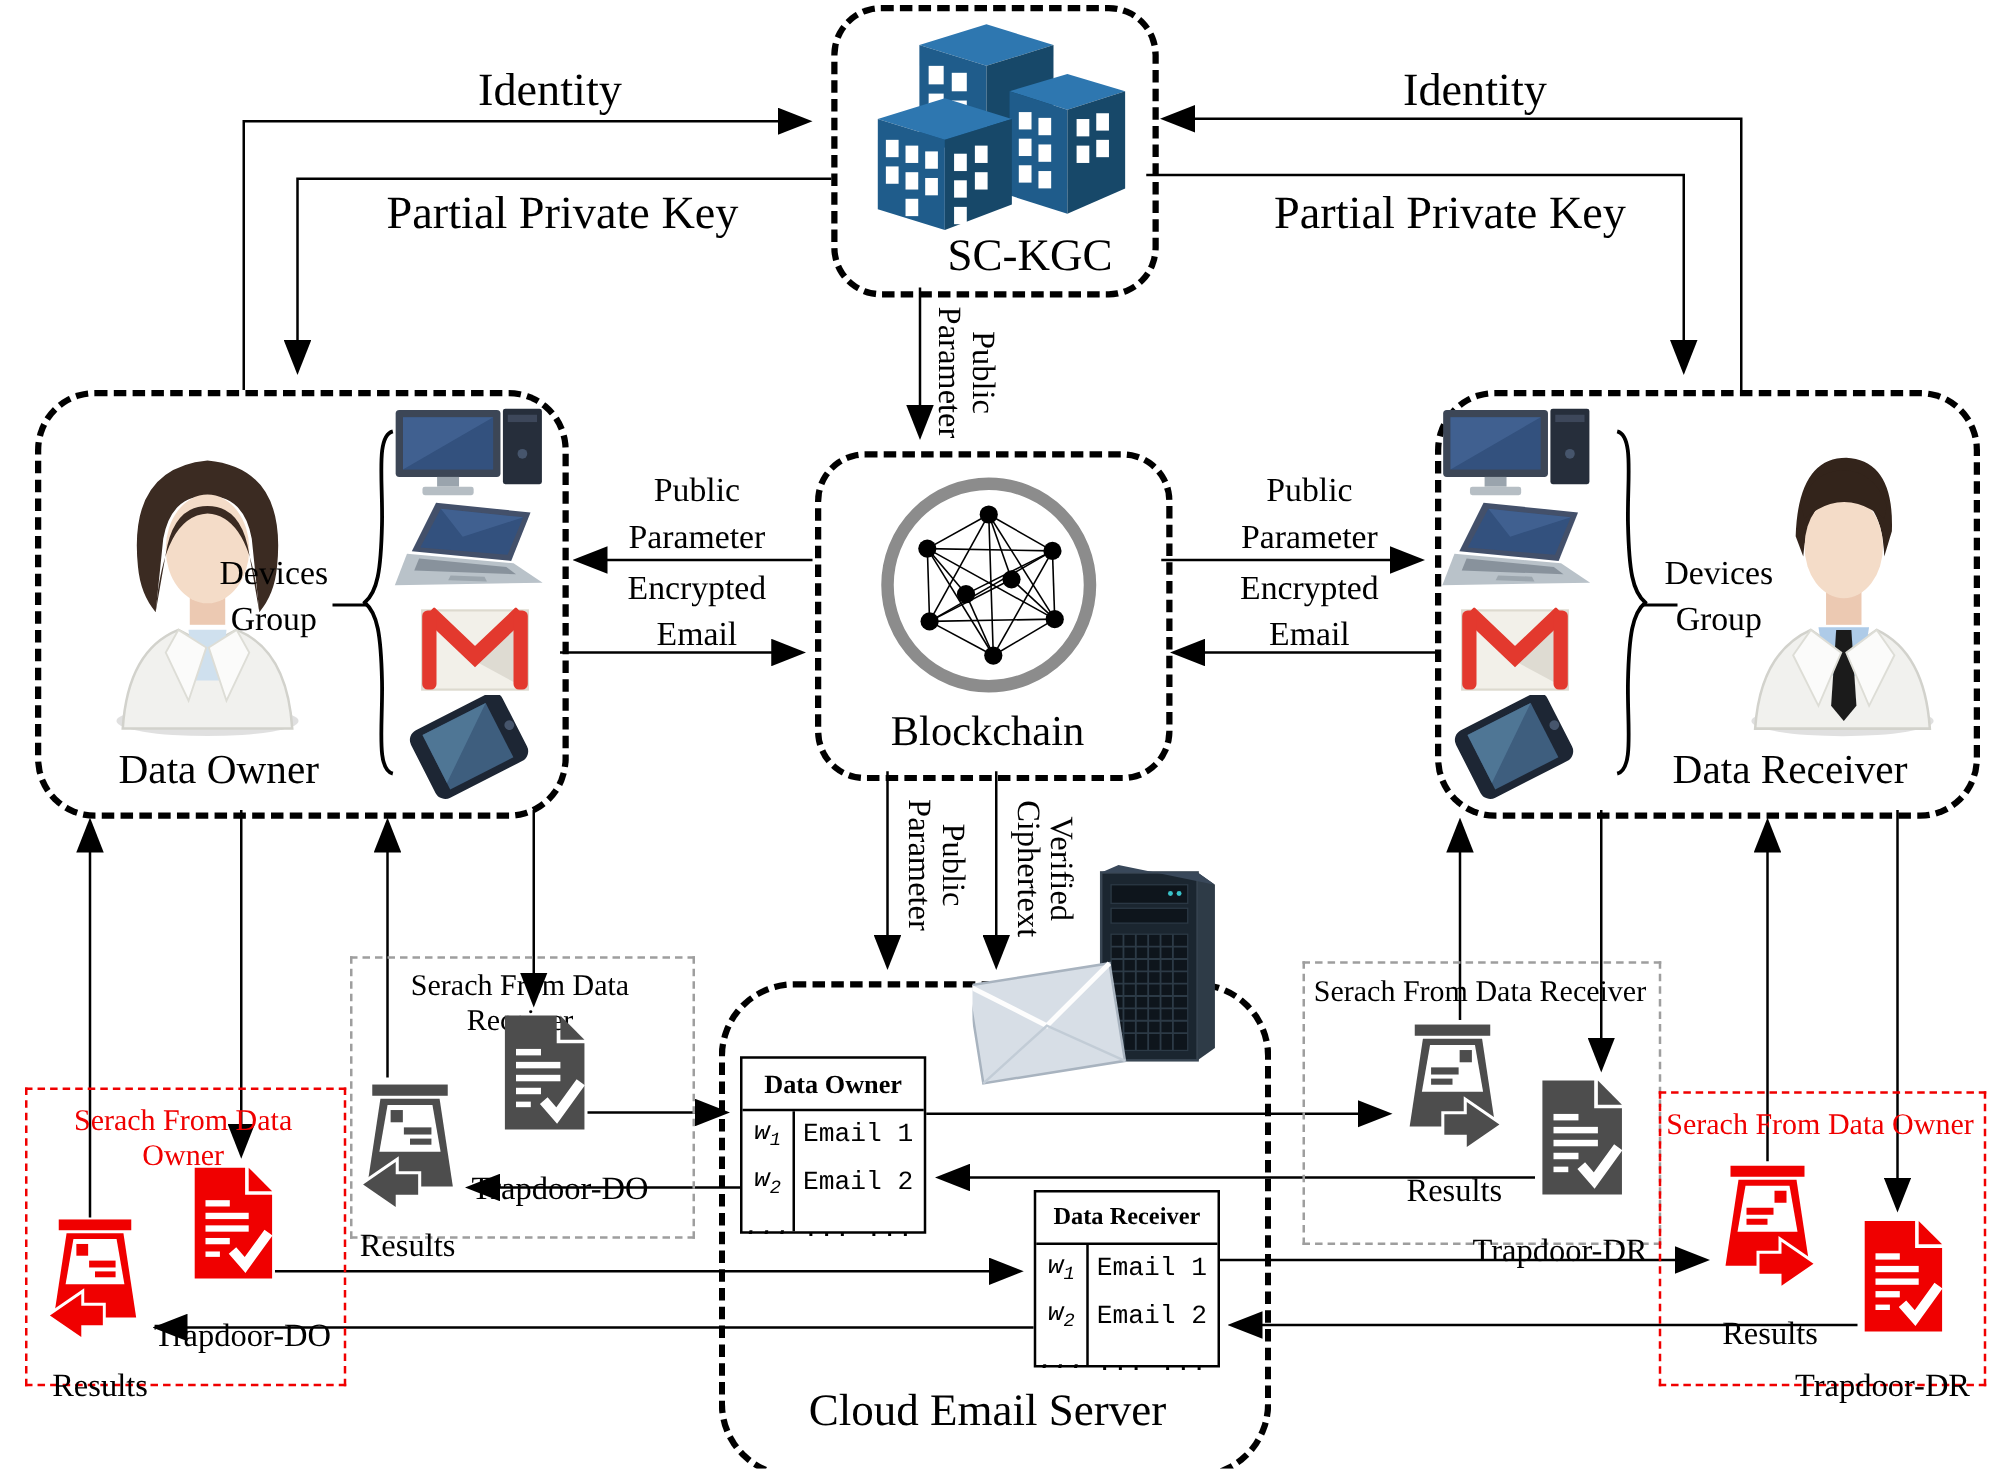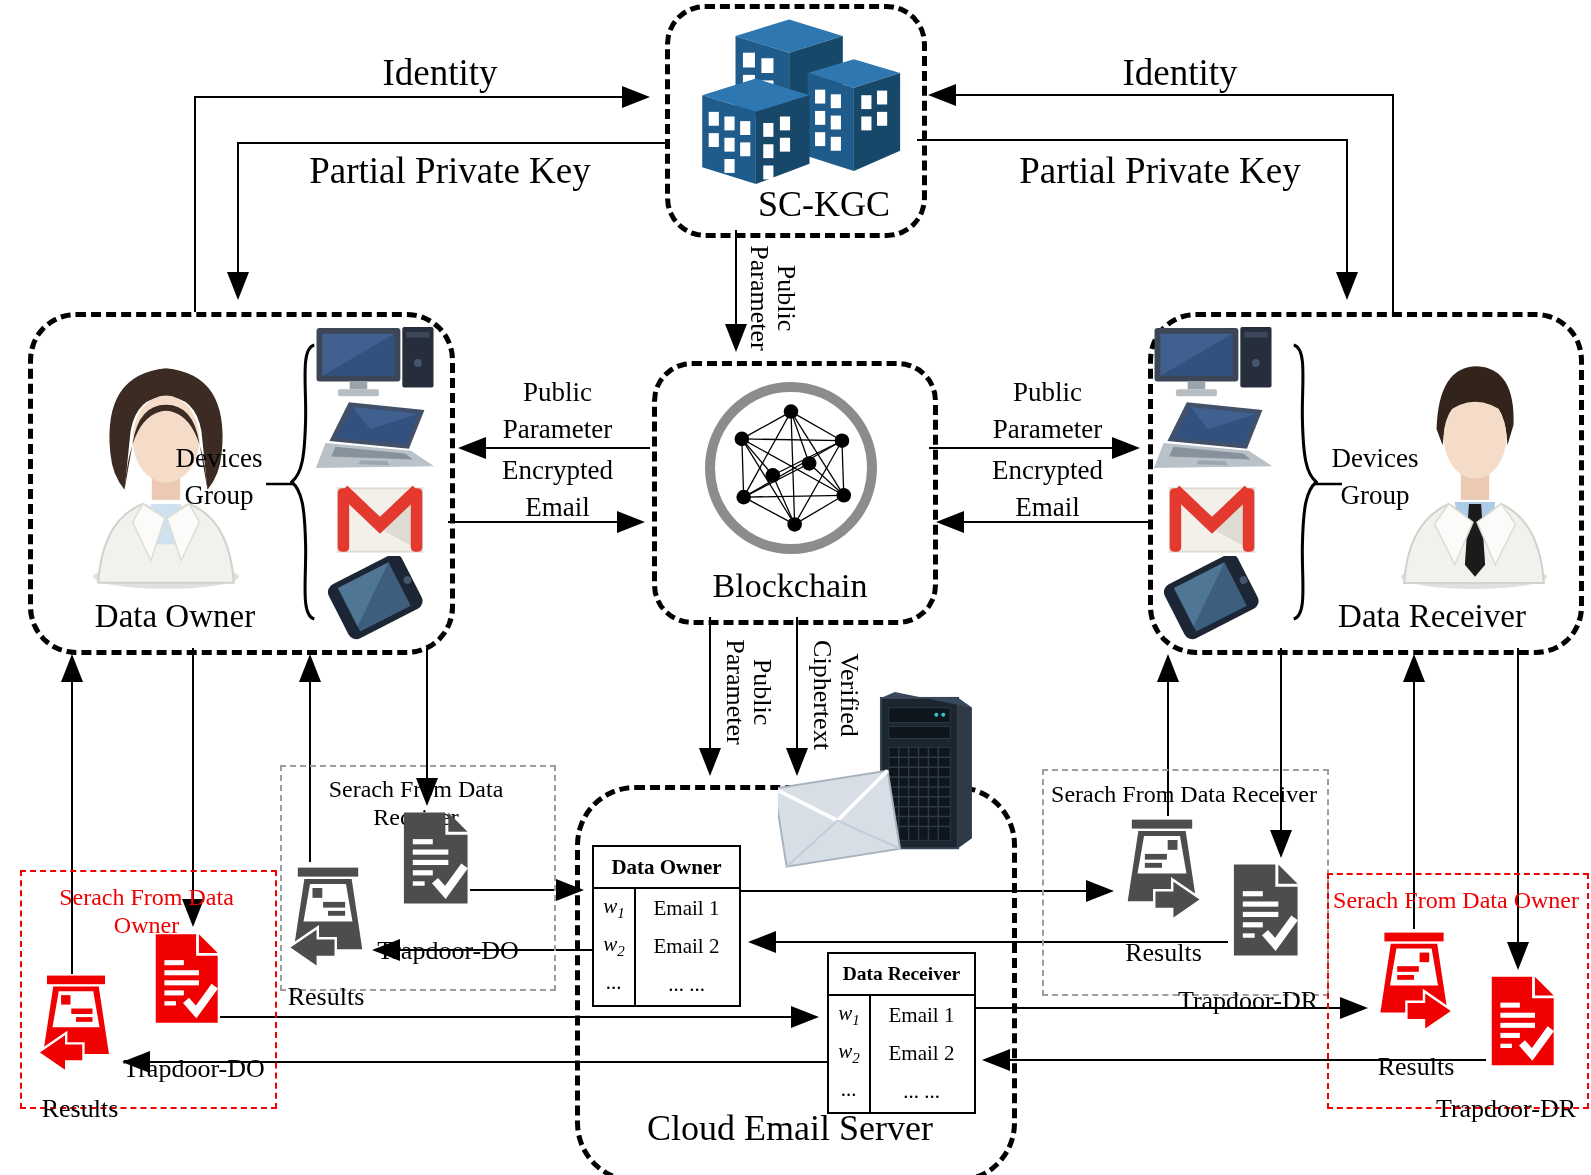--- a/index.html
+++ b/index.html
@@ -12,21 +12,21 @@
   .searchbox.red{border-color:var(--accent-red);}
   .lbl{position:absolute;text-align:center;line-height:1.15;}
   .lbl.big{font-size:34px;} .lbl.big2{font-size:33px;} .lbl.huge{font-size:36px;}
   .lbl.edge{font-size:37px;} .lbl.two{line-height:37px;font-size:27px;}
   .lbl.small{font-size:26px;margin-top:32px;} .lbl.boxtitle{font-size:24px;}
   .lbl.redtxt{color:var(--accent-red);}
   .rot{position:absolute;transform:rotate(90deg);transform-origin:top left;
        font-size:26px;line-height:27px;text-align:center;}
   .tbl{position:absolute;border:2px solid #000;background:#fff;}
   .tbl .hdr{font-weight:bold;font-size:21px;text-align:center;height:40px;line-height:40px;border-bottom:2px solid #000;}
-  .tbl .bodyrows{position:relative;height:116px;}
+  .tbl .bodyrows{position:relative;height:96px;font-family:Liberation Mono, monospace;}
   .tbl .vline{position:absolute;left:40px;top:0;bottom:0;width:0;border-left:2px solid #000;}
   .trow{display:flex;height:38px;align-items:center;font-size:21px;}
   .trow .k{width:40px;text-align:center;font-style:italic;}
   .trow .k sub{font-style:italic;font-size:15px;}
   .trow .v{flex:1;text-align:center;}
   svg{display:block;}
   .fill-red{fill:var(--accent-red);} .fill-gray{fill:var(--icon-gray);}
   .conn{stroke:#000;stroke-width:2;fill:none;}
   .tick{stroke:#000;stroke-width:2.5;fill:none;}
 </style>

